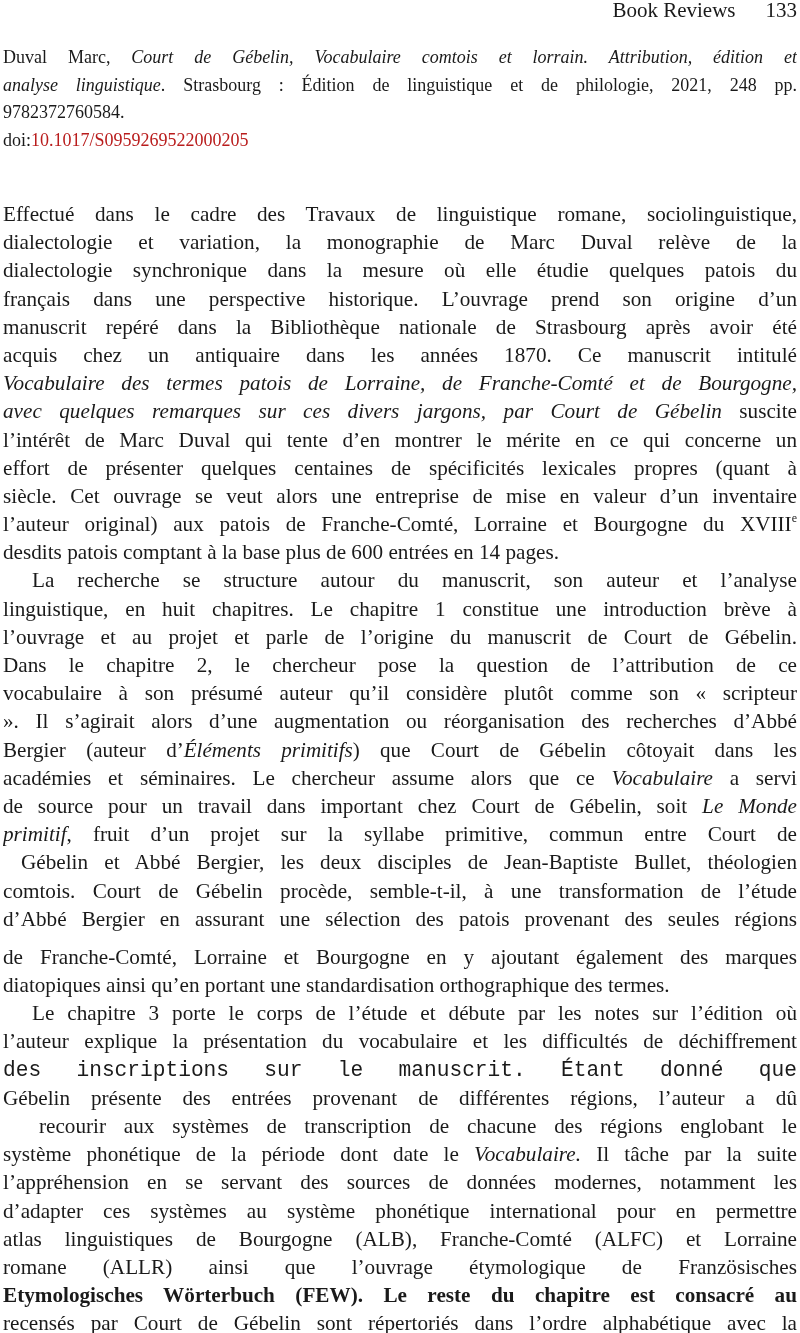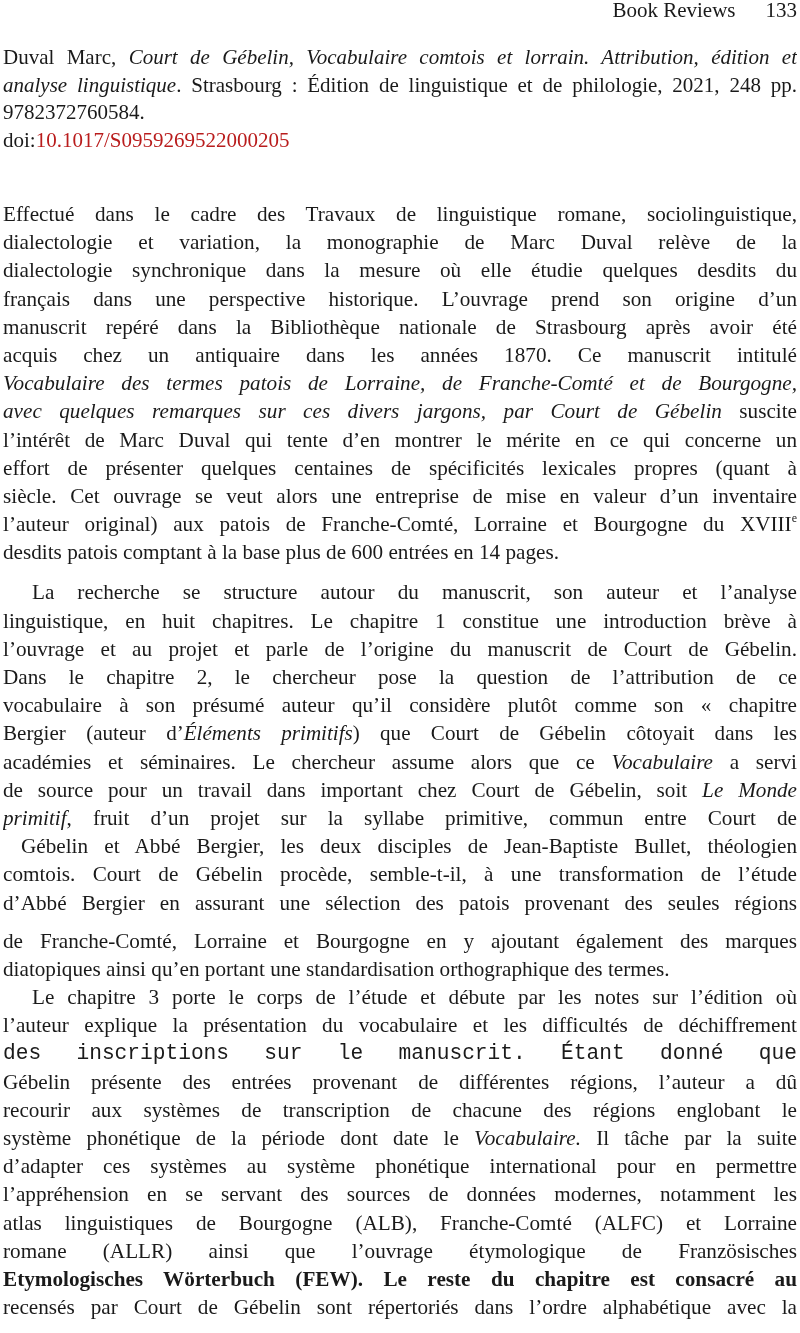--- a/index.html
+++ b/index.html
@@ -24,21 +24,21 @@
       white-space: nowrap;
     }
     .running-head .section {
       margin-right: 30px;
     }
     .citation {
       position: absolute;
       top: 44px;
       left: 3px;
       width: 794px;
-      font-size: 21px;
+      font-size: 18px;
     }
     .line {
       display: block;
       height: 27.6px;
       line-height: 27.6px;
       white-space: nowrap;
       overflow: visible;
     }
     .jl {
       text-align: justify;
@@ -83,57 +83,58 @@
   <div class="line cite-line" style="white-space: nowrap;">
     <span>doi:</span><a class="doi-link">10.1017/S0959269522000205</a>
   </div>
 </div>
 
 <div class="body">
 
   <div>
     <div class="jl" style="white-space: normal;">Effectué dans le cadre des Travaux de linguistique romane, sociolinguistique,</div>
     <div class="jl" style="white-space: normal;">dialectologie et variation, la monographie de Marc Duval relève de la</div>
-    <div class="jl" style="white-space: normal;">dialectologie synchronique dans la mesure où elle étudie quelques desdits du</div>
+    <div class="jl" style="white-space: normal;">dialectologie synchronique dans la mesure où elle étudie quelques patois du</div>
     <div class="jl" style="white-space: normal;">français dans une perspective historique. L’ouvrage prend son origine d’un</div>
     <div class="jl" style="white-space: normal;">manuscrit repéré dans la Bibliothèque nationale de Strasbourg après avoir été</div>
     <div class="jl" style="white-space: normal;">acquis chez un antiquaire dans les années 1870. Ce manuscrit intitulé</div>
     <div class="jl it" style="white-space: normal;">Vocabulaire des termes patois de Lorraine, de Franche-Comté et de Bourgogne,</div>
     <div class="jl" style="white-space: normal;"><i>avec quelques remarques sur ces divers jargons, par Court de Gébelin</i><span> suscite</span></div>
     <div class="jl" style="white-space: normal;">l’intérêt de Marc Duval qui tente d’en montrer le mérite en ce qui concerne un</div>
     <div class="jl" style="white-space: normal;">effort de présenter quelques centaines de spécificités lexicales propres (quant à</div>
     <div class="jl" style="white-space: normal;">siècle. Cet ouvrage se veut alors une entreprise de mise en valeur d’un inventaire</div>
     <div class="jl" style="white-space: normal;"><span>l’auteur original) aux patois de Franche-Comté, Lorraine et Bourgogne du XVIII</span><sup class="ord">e</sup></div>
     <div class="line" style="white-space: nowrap;">desdits patois comptant à la base plus de 600 entrées en 14 pages.</div>
   </div>
 
   <div>
-    <div class="jl indent" style="white-space: normal; margin-top: 12px;">La recherche se structure autour du manuscrit, son auteur et l’analyse</div>
+    <div class="jl indent" style="white-space: normal;">La recherche se structure autour du manuscrit, son auteur et l’analyse</div>
     <div class="jl" style="white-space: normal;">linguistique, en huit chapitres. Le chapitre 1 constitue une introduction brève à</div>
     <div class="jl" style="white-space: normal;">l’ouvrage et au projet et parle de l’origine du manuscrit de Court de Gébelin.</div>
     <div class="jl" style="white-space: normal;">Dans le chapitre 2, le chercheur pose la question de l’attribution de ce</div>
-    <div class="jl" style="white-space: normal;">vocabulaire à son présumé auteur qu’il considère plutôt comme son « chapitre</div>
+    <div class="jl" style="white-space: normal;">vocabulaire à son présumé auteur qu’il considère plutôt comme son « scripteur</div>
+    <div class="jl" style="white-space: normal;">». Il s’agirait alors d’une augmentation ou réorganisation des recherches d’Abbé</div>
     <div class="jl" style="white-space: normal; font-size: 21.0936px;"><span>Bergier (auteur d’</span><i>Éléments primitifs</i><span>) que Court de Gébelin côtoyait dans les</span></div>
     <div class="jl" style="white-space: normal;"><span>académies et séminaires. Le chercheur assume alors que ce </span><i>Vocabulaire</i><span> a servi</span></div>
     <div class="jl" style="white-space: normal;"><span>de source pour un travail dans important chez Court de Gébelin, soit </span><i>Le Monde</i></div>
     <div class="jl" style="white-space: normal;"><i>primitif</i><span>, fruit d’un projet sur la syllabe primitive, commun entre Court de</span></div>
     <div class="jl" style="white-space: normal; margin-left: 18px;">Gébelin et Abbé Bergier, les deux disciples de Jean-Baptiste Bullet, théologien</div>
     <div class="jl" style="white-space: normal;">comtois. Court de Gébelin procède, semble-t-il, à une transformation de l’étude</div>
     <div class="jl" style="white-space: normal;">d’Abbé Bergier en assurant une sélection des patois provenant des seules régions</div>
     <div class="jl" style="white-space: normal; margin-top: 10px;">de Franche-Comté, Lorraine et Bourgogne en y ajoutant également des marques</div>
     <div class="line" style="white-space: nowrap;">diatopiques ainsi qu’en portant une standardisation orthographique des termes.</div>
   </div>
 
   <div>
     <div class="jl indent" style="white-space: normal;">Le chapitre 3 porte le corps de l’étude et débute par les notes sur l’édition où</div>
     <div class="jl" style="white-space: normal;">l’auteur explique la présentation du vocabulaire et les difficultés de déchiffrement</div>
     <div class="jl" style="white-space: normal; font-family: Liberation Mono, monospace;">des inscriptions sur le manuscrit. Étant donné que l’inventaire de Court de</div>
     <div class="jl" style="white-space: normal;">Gébelin présente des entrées provenant de différentes régions, l’auteur a dû</div>
-    <div class="jl" style="white-space: normal;">recourir aux systèmes de transcription de chacune des régions englobant le</div>
+    <div class="jl" style="white-space: normal; margin-left: 36px;">recourir aux systèmes de transcription de chacune des régions englobant le</div>
     <div class="jl" style="white-space: normal;"><span>système phonétique de la période dont date le </span><i>Vocabulaire.</i><span> Il tâche par la suite</span></div>
+    <div class="jl" style="white-space: normal;">l’appréhension en se servant des sources de données modernes, notamment les</div>
     <div class="jl" style="white-space: normal;">d’adapter ces systèmes au système phonétique international pour en permettre</div>
-    <div class="jl" style="white-space: normal;">l’appréhension en se servant des sources de données modernes, notamment les</div>
     <div class="jl" style="white-space: normal;">atlas linguistiques de Bourgogne (ALB), Franche-Comté (ALFC) et Lorraine</div>
     <div class="jl" style="white-space: normal;">romane (ALLR) ainsi que l’ouvrage étymologique de Französisches</div>
     <div class="jl" style="white-space: normal; font-weight: bold;">Etymologisches Wörterbuch (FEW). Le reste du chapitre est consacré au</div>
     <div class="jl" style="white-space: normal;">recensés par Court de Gébelin sont répertoriés dans l’ordre alphabétique avec la</div>
   </div>
 </div>
 
 </body></html>

